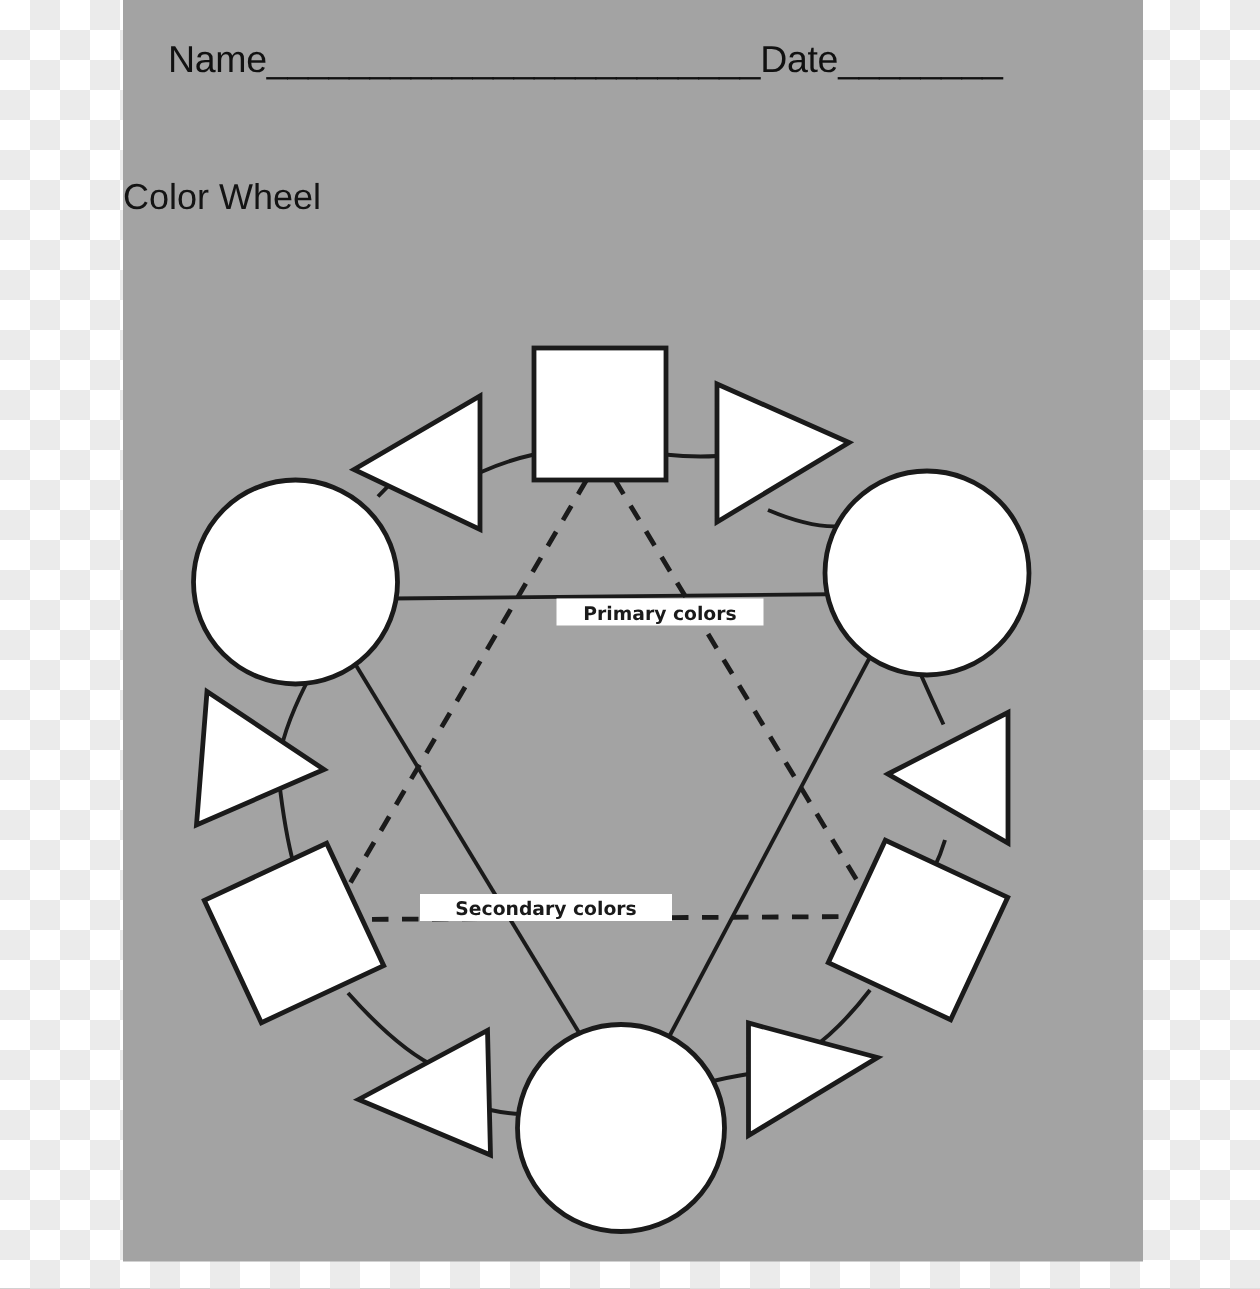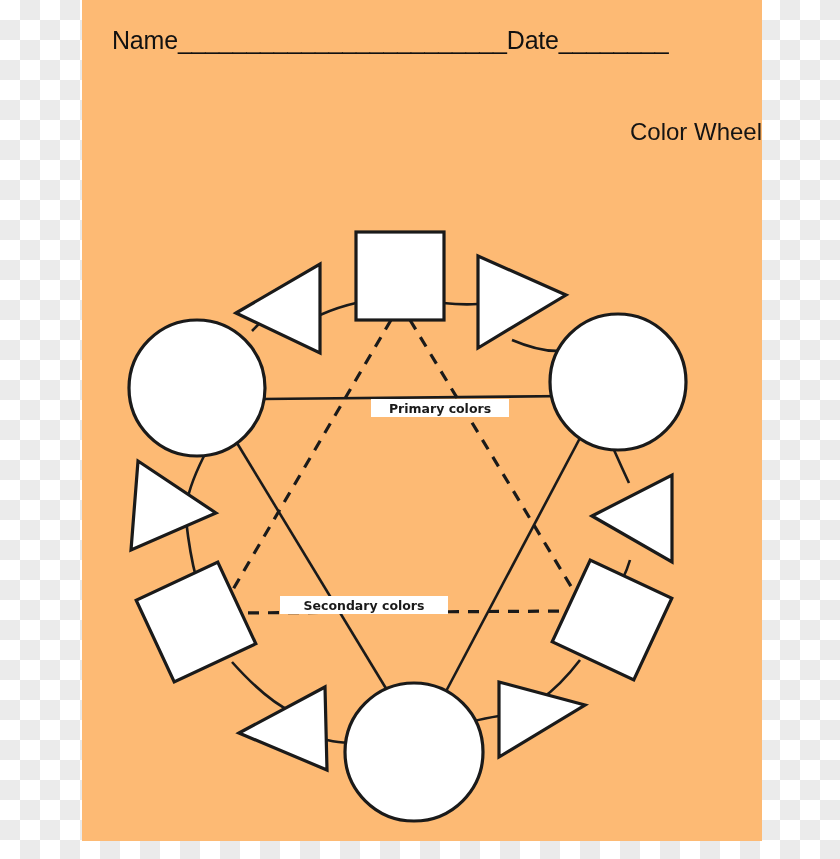--- a/index.html
+++ b/index.html
@@ -24,38 +24,38 @@
     width: 840px;
     height: 859px;
   }
   
   .page {
     position: absolute;
     left: 82px;
     top: 0px;
     width: 680px;
     height: 841px;
-    background: #fdba74;
+    background: #a3a3a3;
   }
   .header-line {
     position: absolute;
     left: 30px;
     top: 26px;
     width: 625px;
     font-size: 25px;
     color: #111111;
     white-space: nowrap;
     letter-spacing: -0.2px;
   }
   .title {
     position: absolute;
     left: 0;
     top: 118px;
     width: 680px;
-    text-align: right;
+    text-align: left;
     font-size: 24px;
     color: #141414;
   }
   .wheel {
     position: absolute;
     left: 0px;
     top: 0px;
     width: 840px;
     height: 604px;
   }

